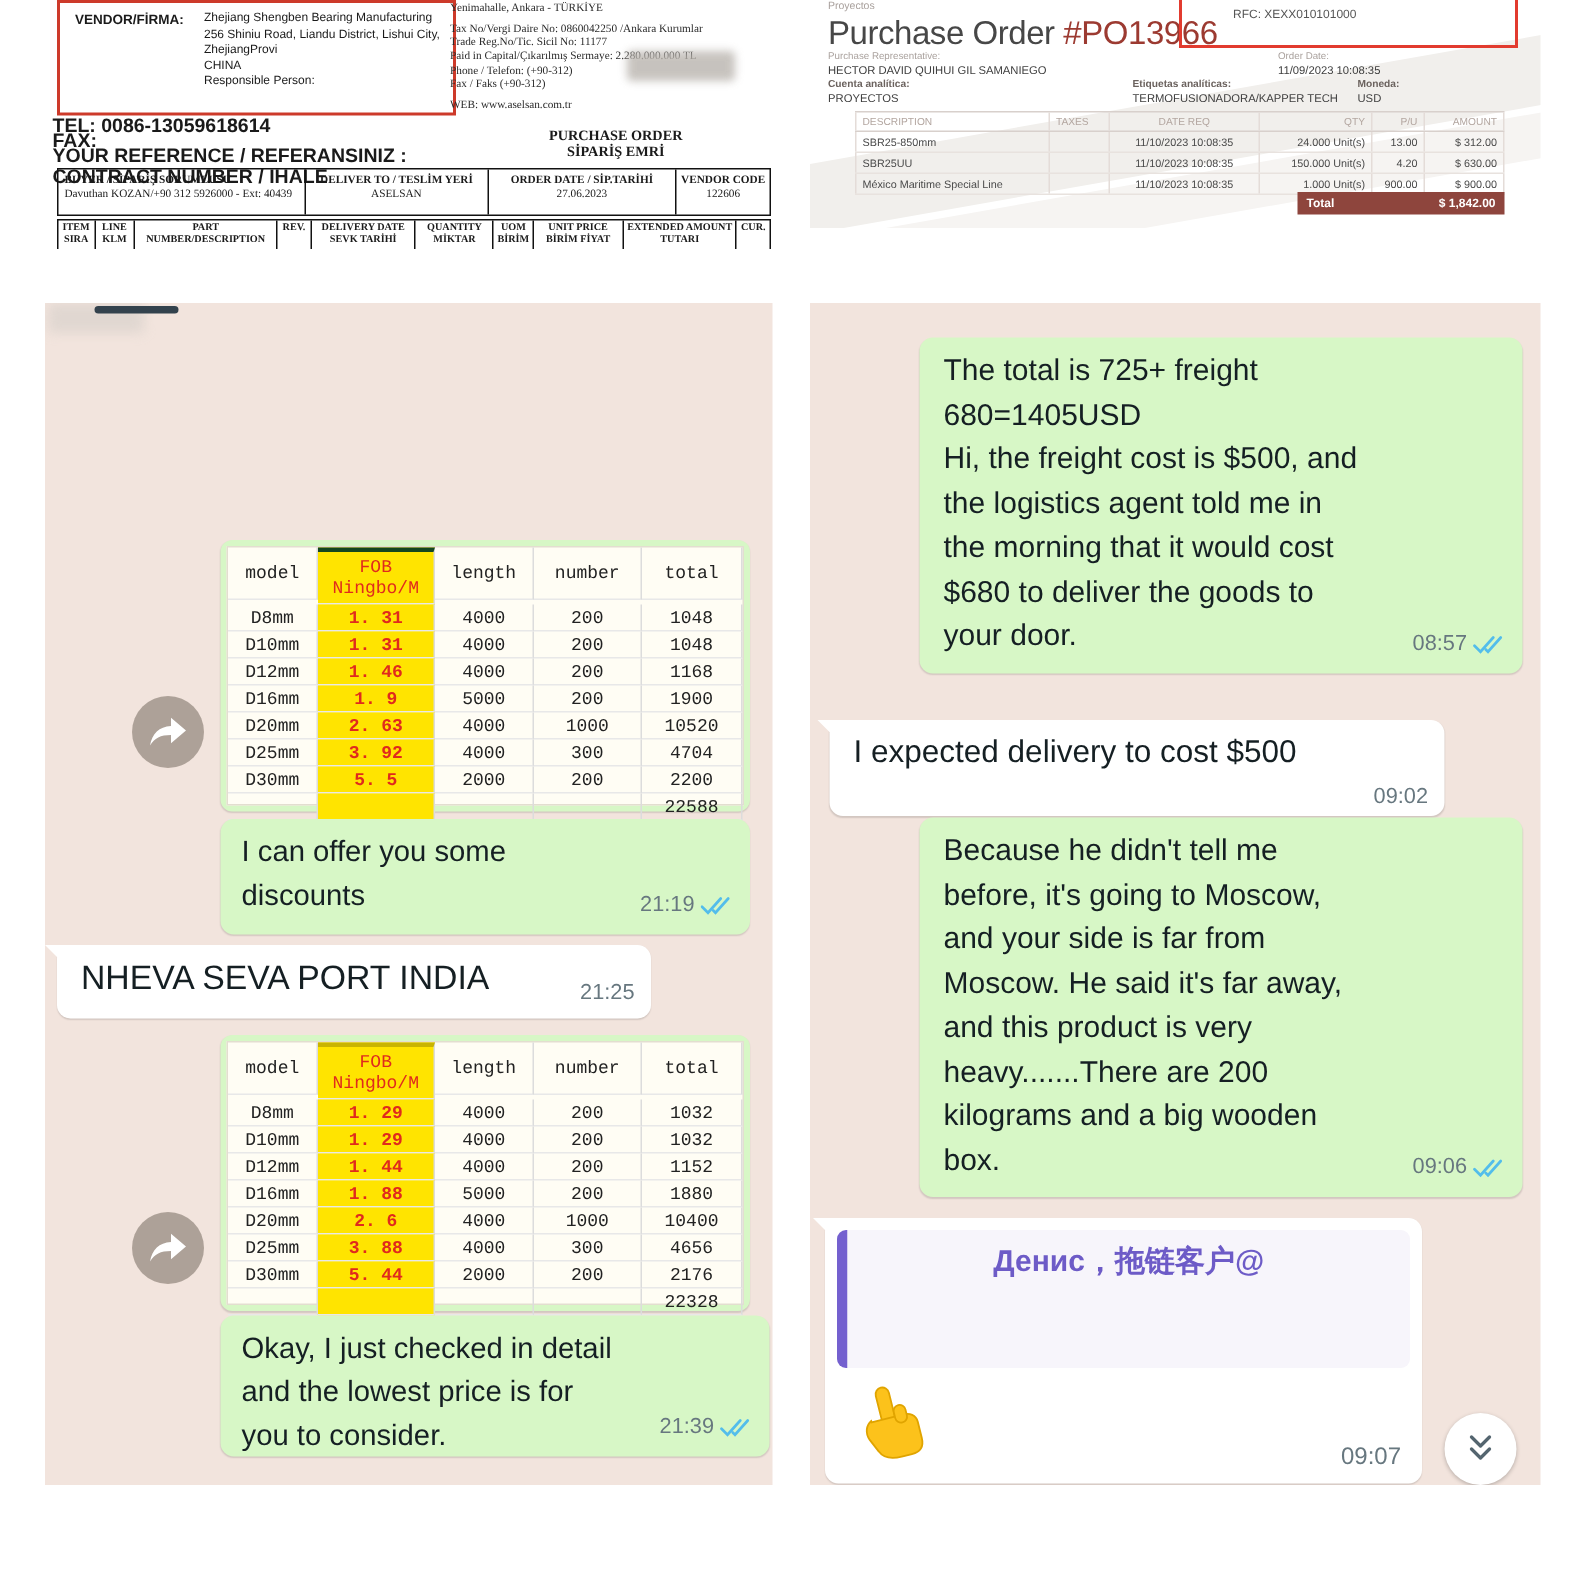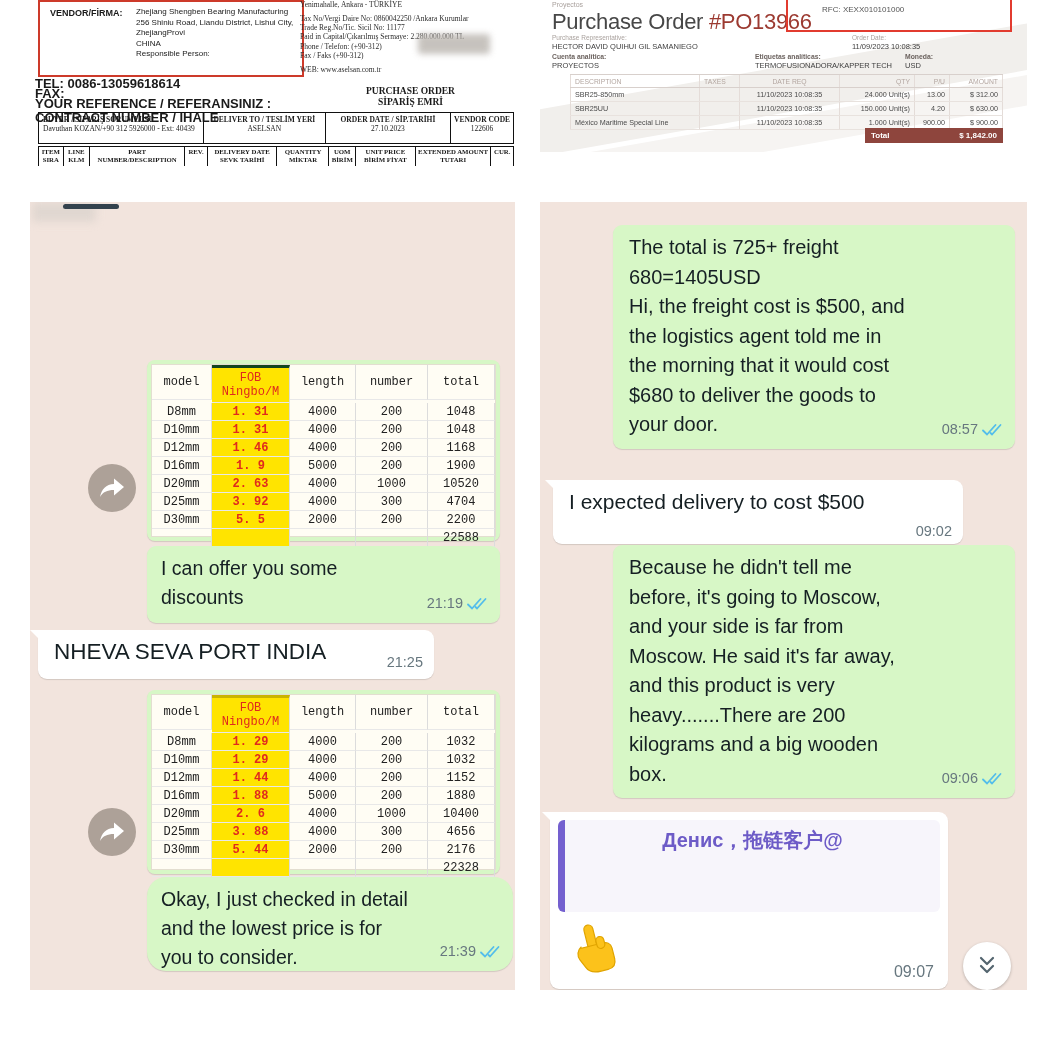--- a/index.html
+++ b/index.html
@@ -141,21 +141,21 @@
     <div class="info-cell ic-left" style="width:159px;">
       <div class="ic-label">BUYER /  SİPARİŞ SORUMLUSU</div>
       <div>Davuthan KOZAN/+90 312 5926000 - Ext: 40439</div>
     </div>
     <div class="info-cell ic-center" style="width:123px;">
       <div class="ic-label">DELIVER TO / TESLİM YERİ</div>
       <div>ASELSAN</div>
     </div>
     <div class="info-cell ic-center" style="width:127px;">
       <div class="ic-label">ORDER DATE / SİP.TARİHİ</div>
-      <div>27.10.2023</div>
+      <div>27.06.2023</div>
     </div>
     <div class="info-cell ic-center" style="width:63px;">
       <div class="ic-label">VENDOR CODE</div>
       <div>122606</div>
     </div>
   </div>
 
   <div class="items-head">
     <div class="ih-cell" style="width:24px;">ITEM
 SIRA</div>
@@ -372,21 +372,21 @@
         <span class="pc">200</span>
         <span class="pc">2176</span>
       <span class="pc"></span>
         <span class="pc fob-c"></span>
         <span class="pc"></span>
         <span class="pc"></span>
         <span class="pc">22328</span>
     </div>
   </div>
 
-  <div class="bubble sent t19" style="left:117px;top:675px;width:366px;height:94px;border-radius:19px;">
+  <div class="bubble sent t19" style="left:117px;top:675px;width:366px;height:94px;">
     <span class="msg-text">Okay, I just checked in detail
 and the lowest price is for
 you to consider.</span>
     <span class="meta">
         <span>21:39</span>
       <svg width="22" height="13" viewBox="0 0 22 13">
           <path d="M1 7.5 l4 4 L13.5 2" stroke="#53bdeb" fill="none" stroke-width="1.8" stroke-linecap="round"></path>
           <path d="M8.5 10 l1.5 1.5 L18.5 2" stroke="#53bdeb" fill="none" stroke-width="1.8" stroke-linecap="round"></path>
         </svg>
     </span>

